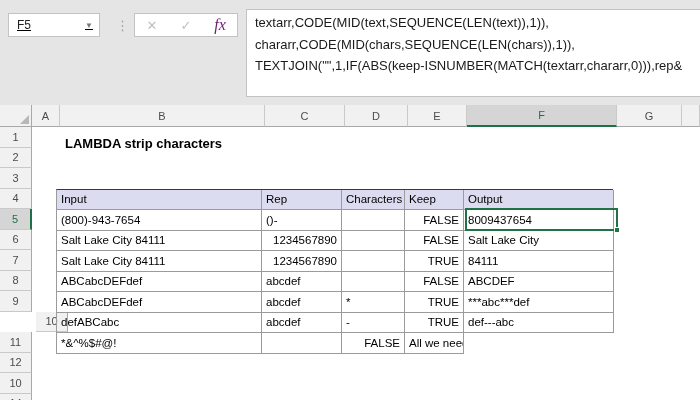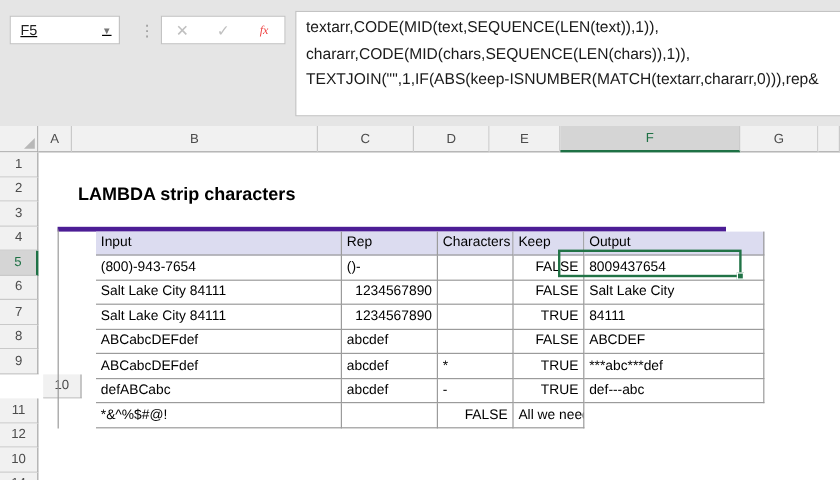--- a/index.html
+++ b/index.html
@@ -11,21 +11,21 @@
   .chrome { position:absolute; left:0; top:0; width:700px; height:105px; background:#e5e5e5; }
   .name-box { position:absolute; left:8px; top:13px; width:92px; height:24px; background:#fff;
               border:1px solid #c3c3c3; display:flex; align-items:center;text-decoration:underline; }
   .name-box .ref { flex:1; padding-left:8px; font-size:12px; color:#222; }
   .name-box .dd { width:20px; text-align:center; color:#777; font-size:9px; cursor:pointer; }
   .sep-dots { position:absolute; left:116px; top:13px; height:24px; display:flex; align-items:center;
               color:#9a9a9a; font-size:13px; letter-spacing:0; }
   .fbtns { position:absolute; left:134px; top:13px; width:104px; height:24px; background:#fff;
            border:1px solid #c3c3c3; display:flex; align-items:center; justify-content:space-around; }
   .fbtns .btn { font-size:13px; color:#c0c0c0; width:30px; text-align:center; cursor:pointer; }
-  .fbtns .fx { font-family:"Liberation Serif", serif; font-style:italic; font-size:10px; color:#ef4444; }
+  .fbtns .fx { font-family:"Liberation Serif", serif; font-style:italic; font-size:16px; color:#701a75; }
   .formula-box { position:absolute; left:246px; top:9px; width:456px; height:88px; background:#fff;
                  border:1px solid #c3c3c3; padding:2px 0 0 8px; overflow:hidden; }
   .formula-box .fline { font-size:13px; line-height:21.5px; color:#1a1a1a; white-space:nowrap; }
 
   
   .grid { position:absolute; left:0; top:105px; width:700px; height:295px; background:#fff; }
 
   .corner { position:absolute; left:0; top:0; width:32px; height:22px; background:#f1f1f1;
             border-right:1px solid #a8a8a8; border-bottom:1px solid #a8a8a8; }
   .corner .tri { position:absolute; right:2px; bottom:2px; width:0; height:0;
@@ -34,26 +34,26 @@
   .colhead { position:absolute; top:0; height:22px; background:#f1f1f1; color:#4c4c4c; font-size:11px;
              display:flex; align-items:center; justify-content:center;
              border-right:1px solid #c9c9c9; border-bottom:1px solid #a8a8a8; cursor:pointer; }
   .colhead.sel { background:#d5d5d5; color:#1e7145; border-bottom:2px solid #1e7145; }
 
   .rowhead { position:absolute; left:0; width:32px; height:20.5px; background:#f1f1f1; color:#4c4c4c;
              font-size:11px; display:flex; align-items:center; justify-content:center;
              border-bottom:1px solid #c9c9c9; border-right:1px solid #a8a8a8; cursor:pointer; }
   .rowhead.sel { background:#d5d5d5; color:#1e7145; border-right:2px solid #1e7145; }
 
-  .sheet-title { position:absolute; left:65px; top:48px; height:20.5px; line-height:20.5px;
-                 font-weight:bold; font-size:15px; color:#000; }
+  .sheet-title { position:absolute; left:65px; top:29px; height:20.5px; line-height:20.5px;
+                 font-weight:bold; font-size:13px; color:#000; }
 
   
-  .xl-table { position:absolute; left:48px; top:83.5px; width:557px;
-              border-top:4px solid #4c1d95; border-left:1px solid #9b9b9b;padding-left:31px; }
+  .xl-table { position:absolute; left:56px; top:83.5px; width:557px;
+              border-top:1px solid #4c1d95; border-left:1px solid #9b9b9b; }
   .xl-row { display:grid; grid-template-columns:205px 80px 63px 59px 150px; height:20.5px; }
   .xl-cell { border-right:1px solid #9b9b9b; border-bottom:1px solid #9b9b9b;
              font-size:11.5px; color:#000; padding:0 4px; display:flex; align-items:center;
              white-space:nowrap; overflow:hidden; cursor:cell; }
   .xl-row.hdr .xl-cell { background:#dcdcf0; }
   .xl-cell.right { justify-content:flex-end; }
 
   
   .sel-box { position:absolute; left:465px; top:103px; width:153px; height:23px;
              border:2px solid #217346; pointer-events:none; }

